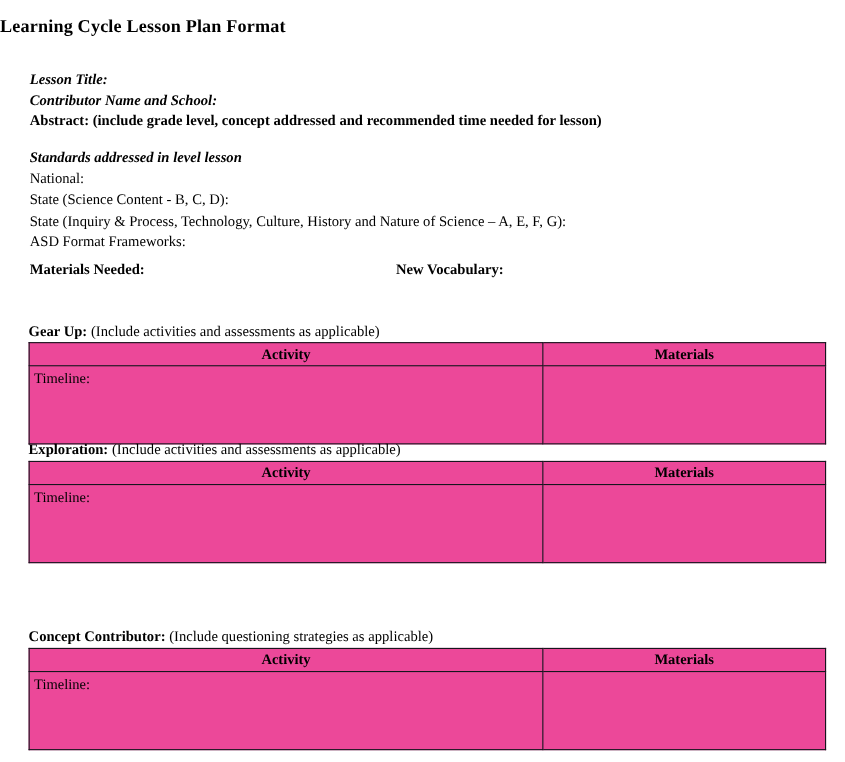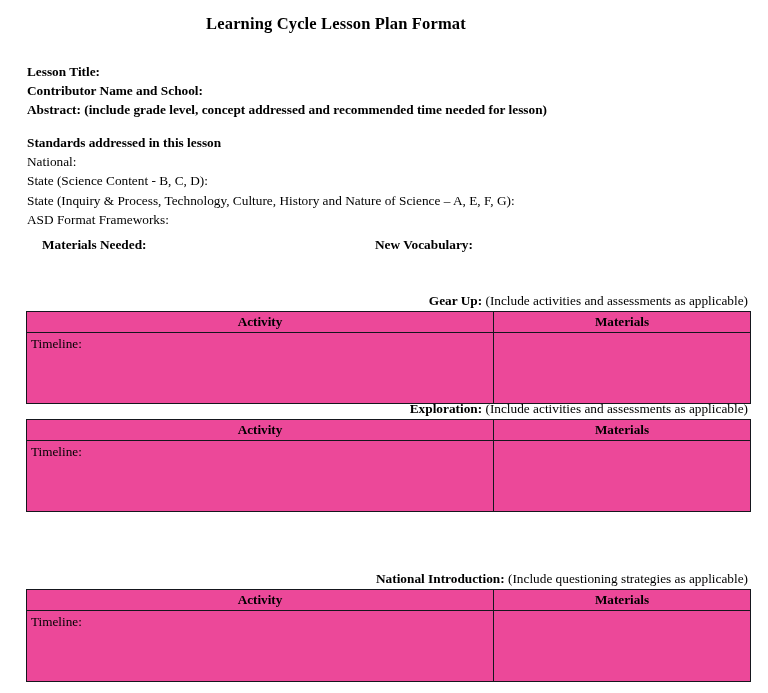--- a/index.html
+++ b/index.html
@@ -22,72 +22,70 @@
     height: 693px;
     box-sizing: border-box;
   }
 
   
   .doc-title {
     position: absolute;
     left: 0;
     top: 14px;
     width: 672px;
-    text-align: center;
     font-size: 16.5px;
     font-weight: bold;
     letter-spacing: 0.15px;
   }
 
   
   .meta-block {
     position: absolute;
     left: 27px;
     top: 62px;
     width: 700px;
   }
   .line {
     font-size: 13.3px;
     line-height: 19.2px;
     white-space: nowrap;
   }
-  .line.b { font-weight: bold; }
+  .line.b { font-weight: bold; font-style: italic; }
   .lbl-bold { font-weight: bold; }
   .lbl-reg  { font-weight: bold; margin-top: 34px; }
 
   .standards-block {
     position: absolute;
     left: 27px;
     top: 133px;
     width: 730px;
   }
 
   
   .mat-vocab {
     position: absolute;
-    left: 42px;
+    left: 27px;
     top: 235px;
     width: 700px;
     font-size: 13.3px;
     font-weight: bold;
     line-height: 19px;
   }
   .mat-vocab .mn {
     display: inline-block;
     width: 333px;
   }
 
   
   .section { position: absolute; left: 26px; width: 722px; }
   .section-label {
     font-size: 13.3px;
     line-height: 17px;
     white-space: nowrap;
     padding-bottom: 2px;
-    text-align: right;
   }
   .section-label .sec-name { font-weight: bold; }
   .section-label .sec-hint { font-weight: normal; }
 
   
   table.grid {
     border-collapse: collapse;
     width: 722px;
     table-layout: fixed;
     background: #ec4899;
@@ -127,21 +125,21 @@
 
   <div class="meta-block">
     <div class="line b">Lesson Title:</div>
     <div class="line b">Contributor Name and School:</div>
     <div class="line">
       <span class="lbl-bold">Abstract:</span><span class="lbl-reg"> (include grade level, concept addressed and recommended time needed for lesson)</span>
     </div>
   </div>
 
   <div class="standards-block">
-    <div class="line b">Standards addressed in this lesson</div>
+    <div class="line b">Standards addressed in level lesson</div>
     <div class="line">National:</div>
     <div class="line">State (Science Content - B, C, D):</div>
     <div class="line">State (Inquiry &amp; Process, Technology, Culture, History and Nature of Science – A, E, F, G):</div>
     <div class="line">ASD Format Frameworks:</div>
   </div>
 
   <div class="mat-vocab">
     <span class="mn">Materials Needed:</span><span>New Vocabulary:</span>
   </div>
 
@@ -176,21 +174,21 @@
       <tr>
         <td style="height:68px;">Timeline:</td>
         <td style="height:68px;"></td>
       </tr>
     </tbody>
       </table>
   </div>
 
   <div class="section s3">
     <div class="section-label">
-      <span class="sec-name">National Introduction:</span><span class="sec-hint"> (Include questioning strategies as applicable)</span>
+      <span class="sec-name">Concept Contributor:</span><span class="sec-hint"> (Include questioning strategies as applicable)</span>
     </div>
     <table class="grid">
       <tbody>
           <tr>
         <th class="col-activity">Activity</th>
         <th class="col-materials">Materials</th>
       </tr>
       <tr>
         <td style="height:68px;">Timeline:</td>
         <td style="height:68px;"></td>

